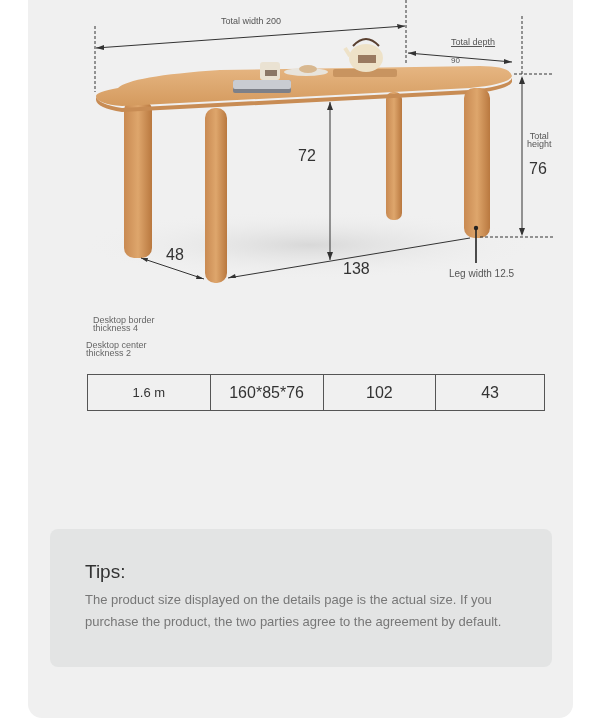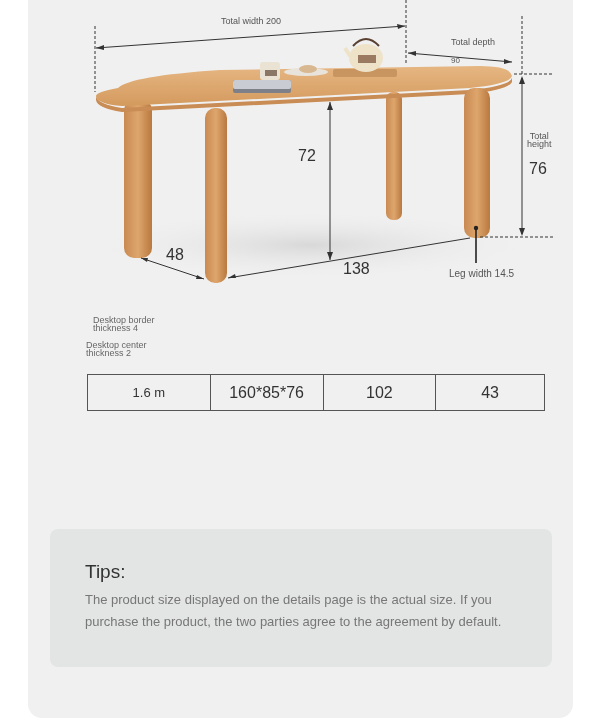--- a/index.html
+++ b/index.html
@@ -108,31 +108,31 @@
     <polygon points="522,236 519,228 525,228"></polygon>
     <polygon points="330,102 327,110 333,110"></polygon>
     <polygon points="330,260 327,252 333,252"></polygon>
     <polygon points="141,258 148,258 147,262"></polygon>
     <polygon points="204,279 197,275 196,279"></polygon>
     <polygon points="228,278 235,274 236,278"></polygon>
   </g>
 </svg>
 
 <span class="dim-label" style="left:221px; top:17px;">Total width 200</span>
-<span class="dim-label" style="left:451px; top:38px;">Total depth</span>
+<span class="dim-label" style="left:451px; top:38px;text-decoration:underline;">Total depth</span>
 <span class="dim-label" style="left:451px; top:56px; font-size:8px;">90</span>
 <span class="dim-label" style="left:527px; top:132px; line-height:8px;">
   <span>Total</span><br>
   <span>height</span>
 </span>
 <span class="dim-num" style="left:529px; top:161px;">76</span>
 <span class="dim-num" style="left:298px; top:148px;">72</span>
 <span class="dim-num" style="left:166px; top:247px;">48</span>
 <span class="dim-num" style="left:343px; top:261px;">138</span>
-<span class="dim-label" style="left:449px; top:269px; font-size:10px;">Leg width 14.5</span>
+<span class="dim-label" style="left:449px; top:269px; font-size:10px;">Leg width 12.5</span>
 
 <div class="note" style="left:93px; top:316px;">
   <span>Desktop border</span><br>
   <span>thickness 4</span>
 </div>
 <div class="note" style="left:86px; top:341px;">
   <span>Desktop center</span><br>
   <span>thickness 2</span>
 </div>
 

